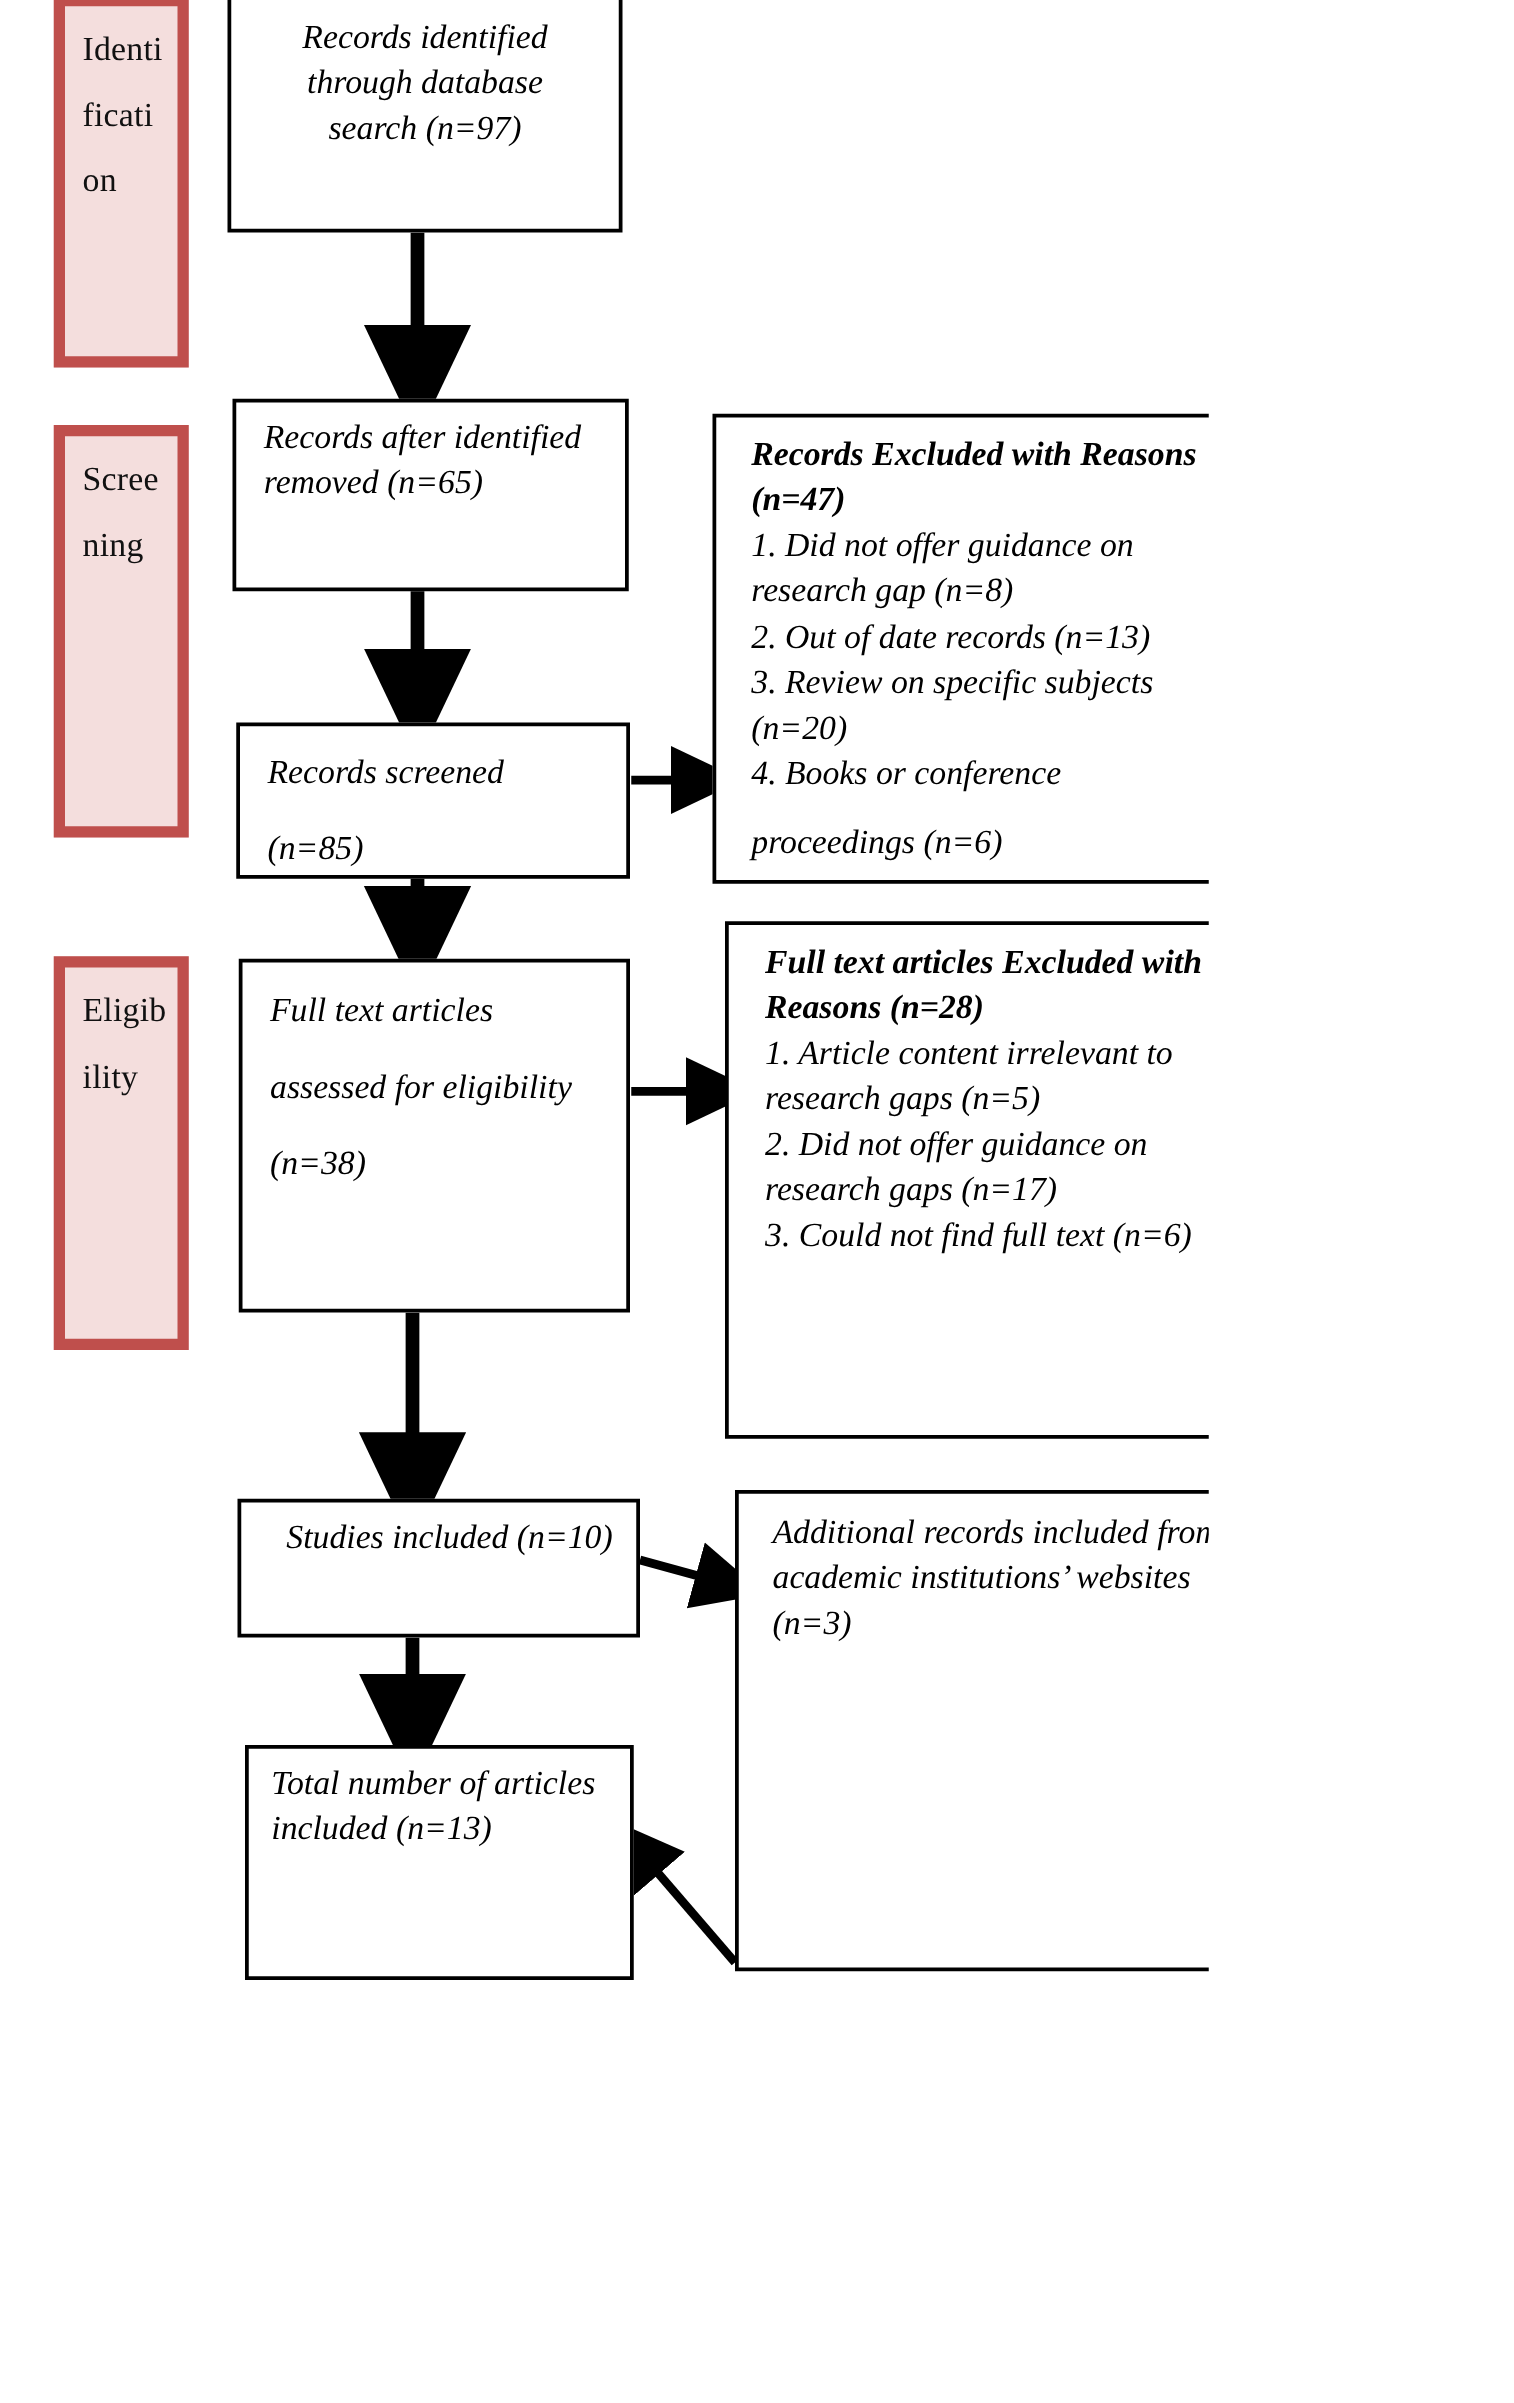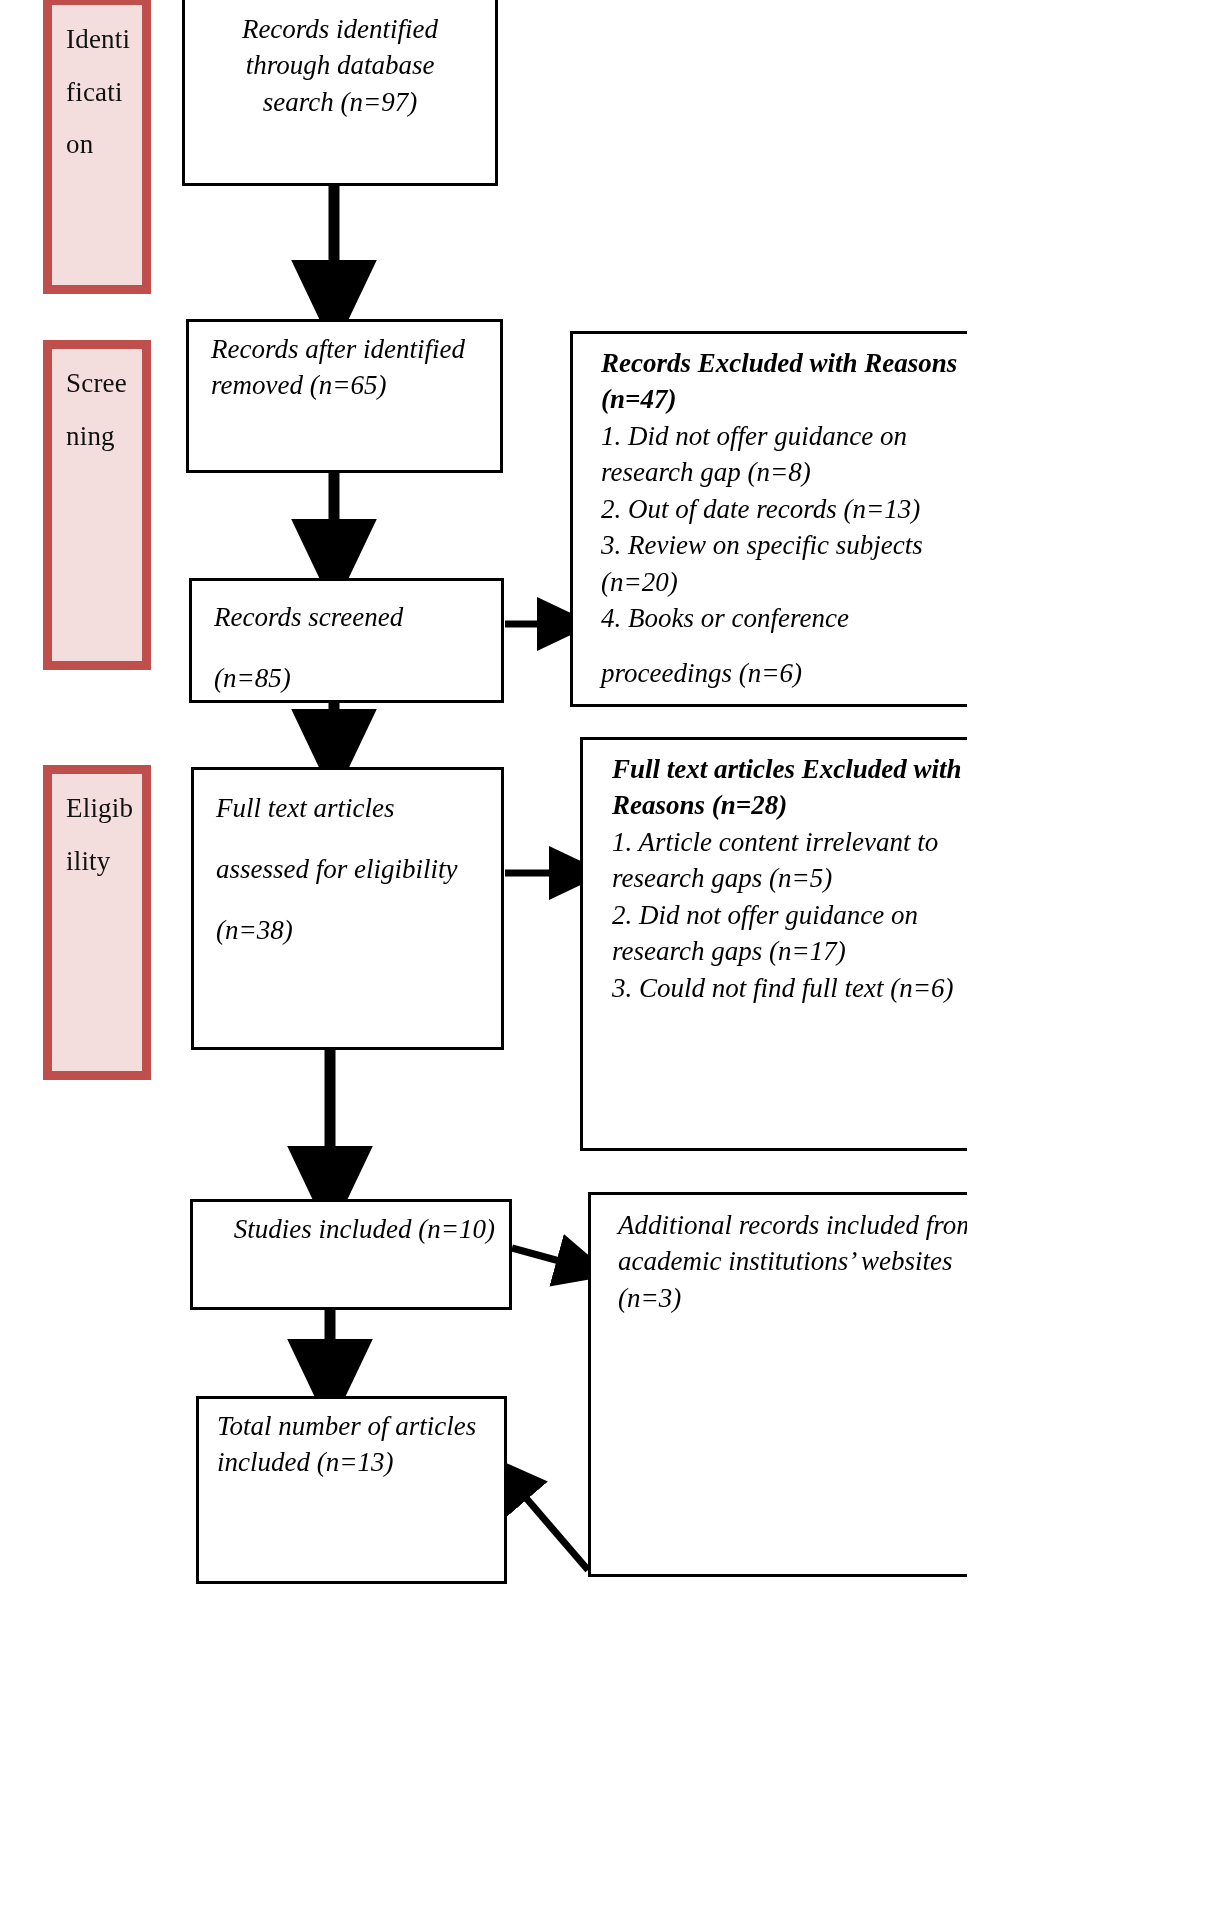--- a/index.html
+++ b/index.html
@@ -152,21 +152,21 @@
 
   <div class="box" style="left:191px; top:767px; width:313px; height:283px;">
     <div class="box-text spaced" style="top:8px;">
       <div>Full text articles</div>
       <div>assessed for eligibility</div>
       <div>(n=38)</div>
     </div>
   </div>
 
   <div class="box" style="left:190px; top:1199px; width:322px; height:111px;">
-    <div class="box-text" style="top:9px; left:36px;text-align:right;">
+    <div class="box-text" style="top:9px; left:36px;">
       <div>Studies included (n=10)</div>
     </div>
   </div>
 
   <div class="box" style="left:196px; top:1396px; width:311px; height:188px;">
     <div class="box-text" style="top:9px; left:18px;">
       <div>Total number of articles</div>
       <div>included (n=13)</div>
     </div>
   </div>

